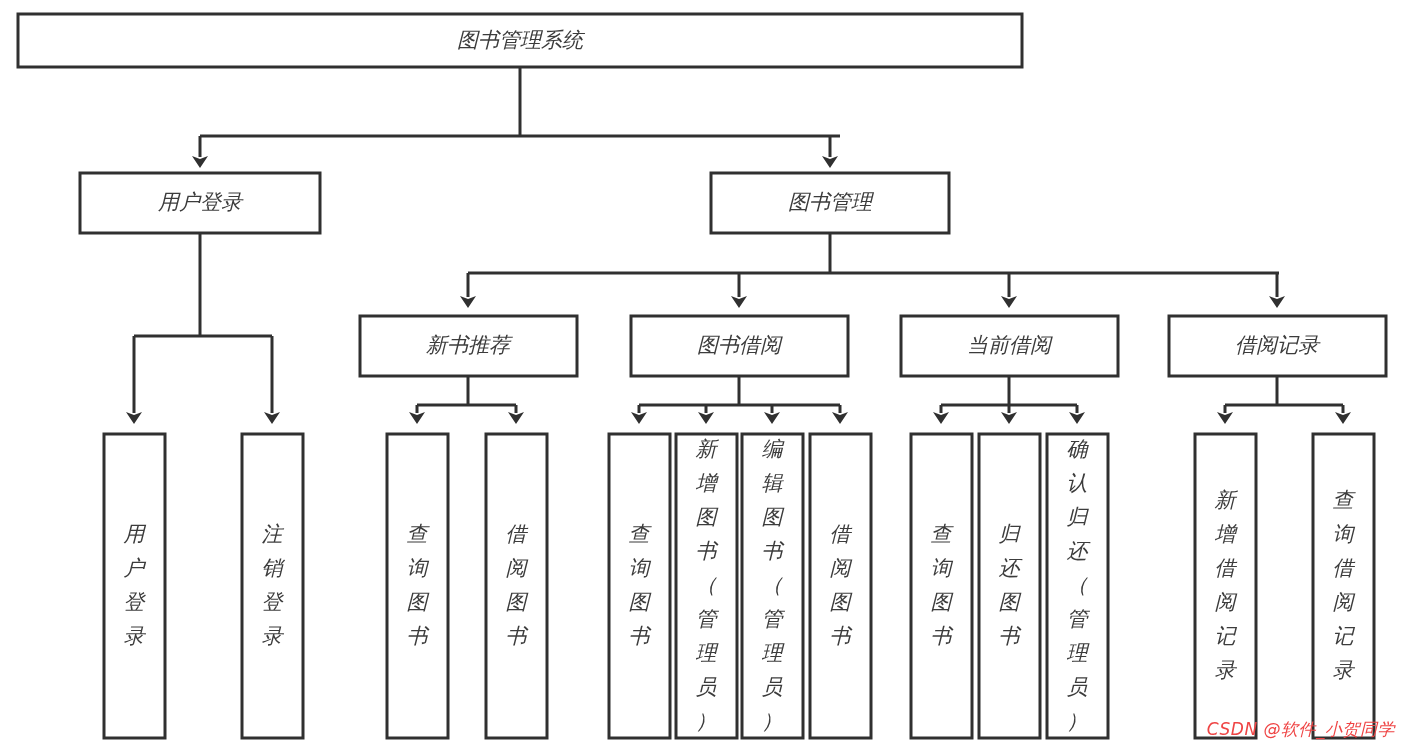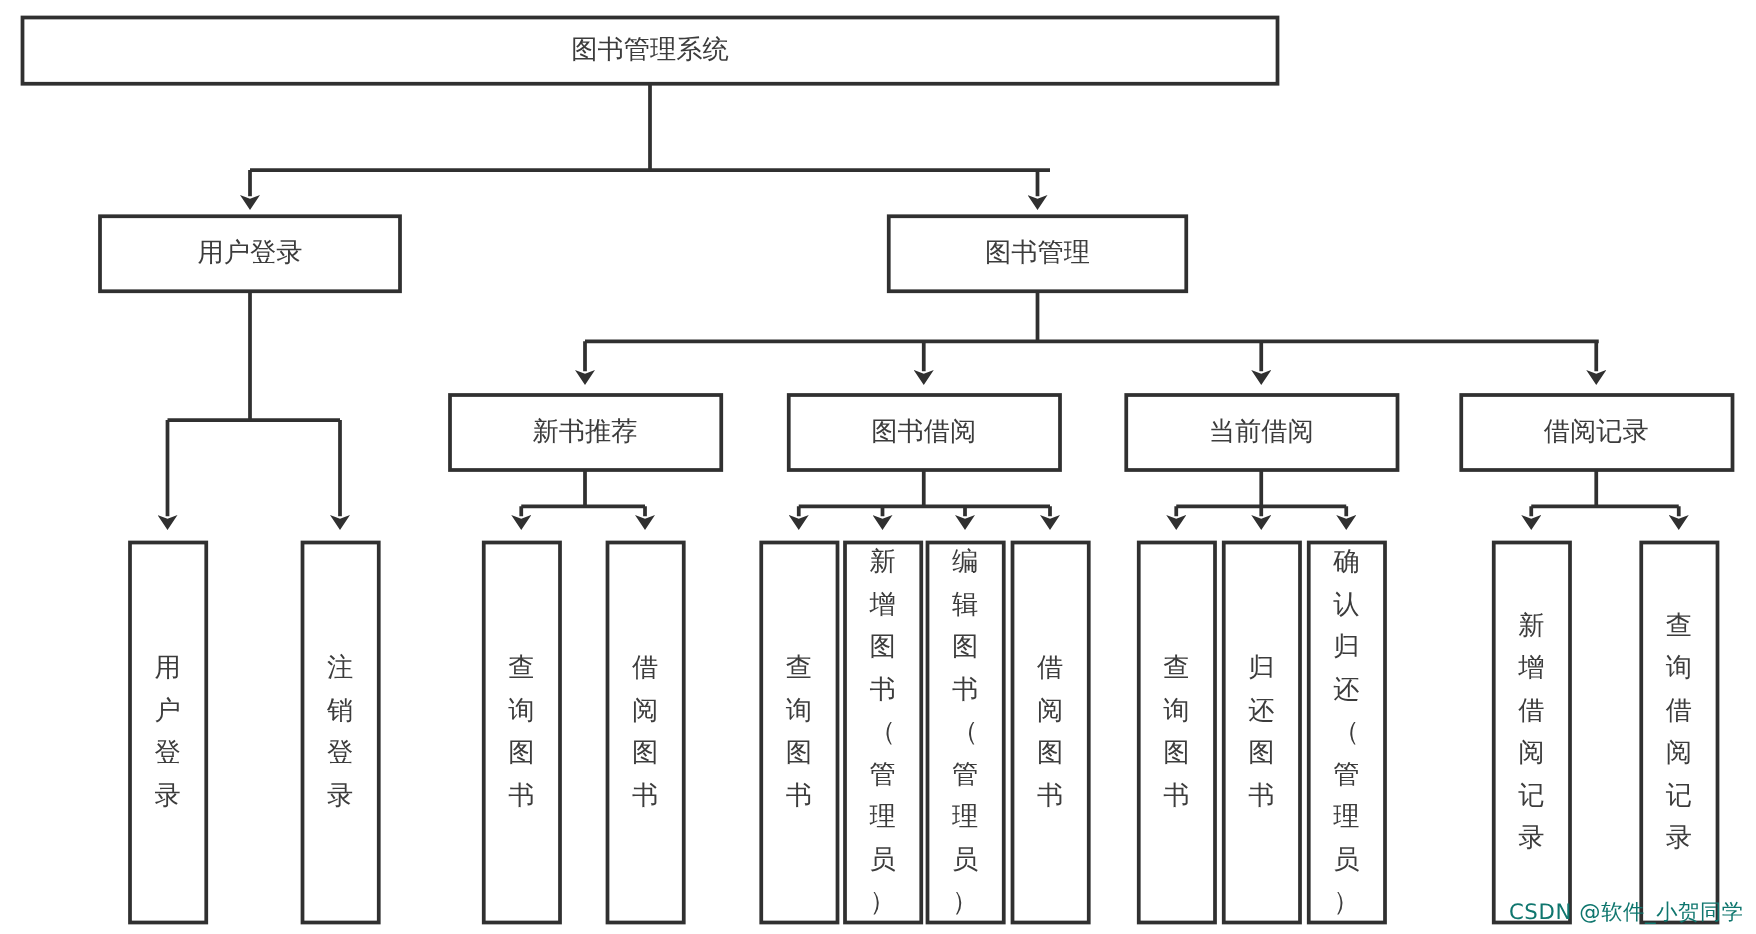--- a/index.html
+++ b/index.html
@@ -10,20 +10,21 @@
   }
   body {
     font-family: "DejaVu Sans", "Liberation Sans", sans-serif;
   }
   #diagram-root {
     position: relative;
     width: 1405px;
     height: 747px;
     background: #ffffff;
     overflow: hidden;
+    font-style: italic;
   }
   svg.canvas {
     position: absolute;
     left: 0;
     top: 0;
     width: 1405px;
     height: 747px;
     display: block;
   }
   .node-rect {
@@ -54,21 +55,21 @@
     fill: #3c3c3c;
     text-anchor: middle;
     dominant-baseline: middle;
   }
   .watermark {
     position: absolute;
     right: 10px;
     bottom: 6px;
     font-family: "DejaVu Sans", "Liberation Sans", sans-serif;
     font-size: 17px;
-    color: #0f766e;
+    color: #ef4444;
     letter-spacing: 0.5px;
     white-space: nowrap;
     user-select: none;
     margin-left: 24px;
   }
 </style>
 </head>
 <body>
 
 <div id="diagram-root">

